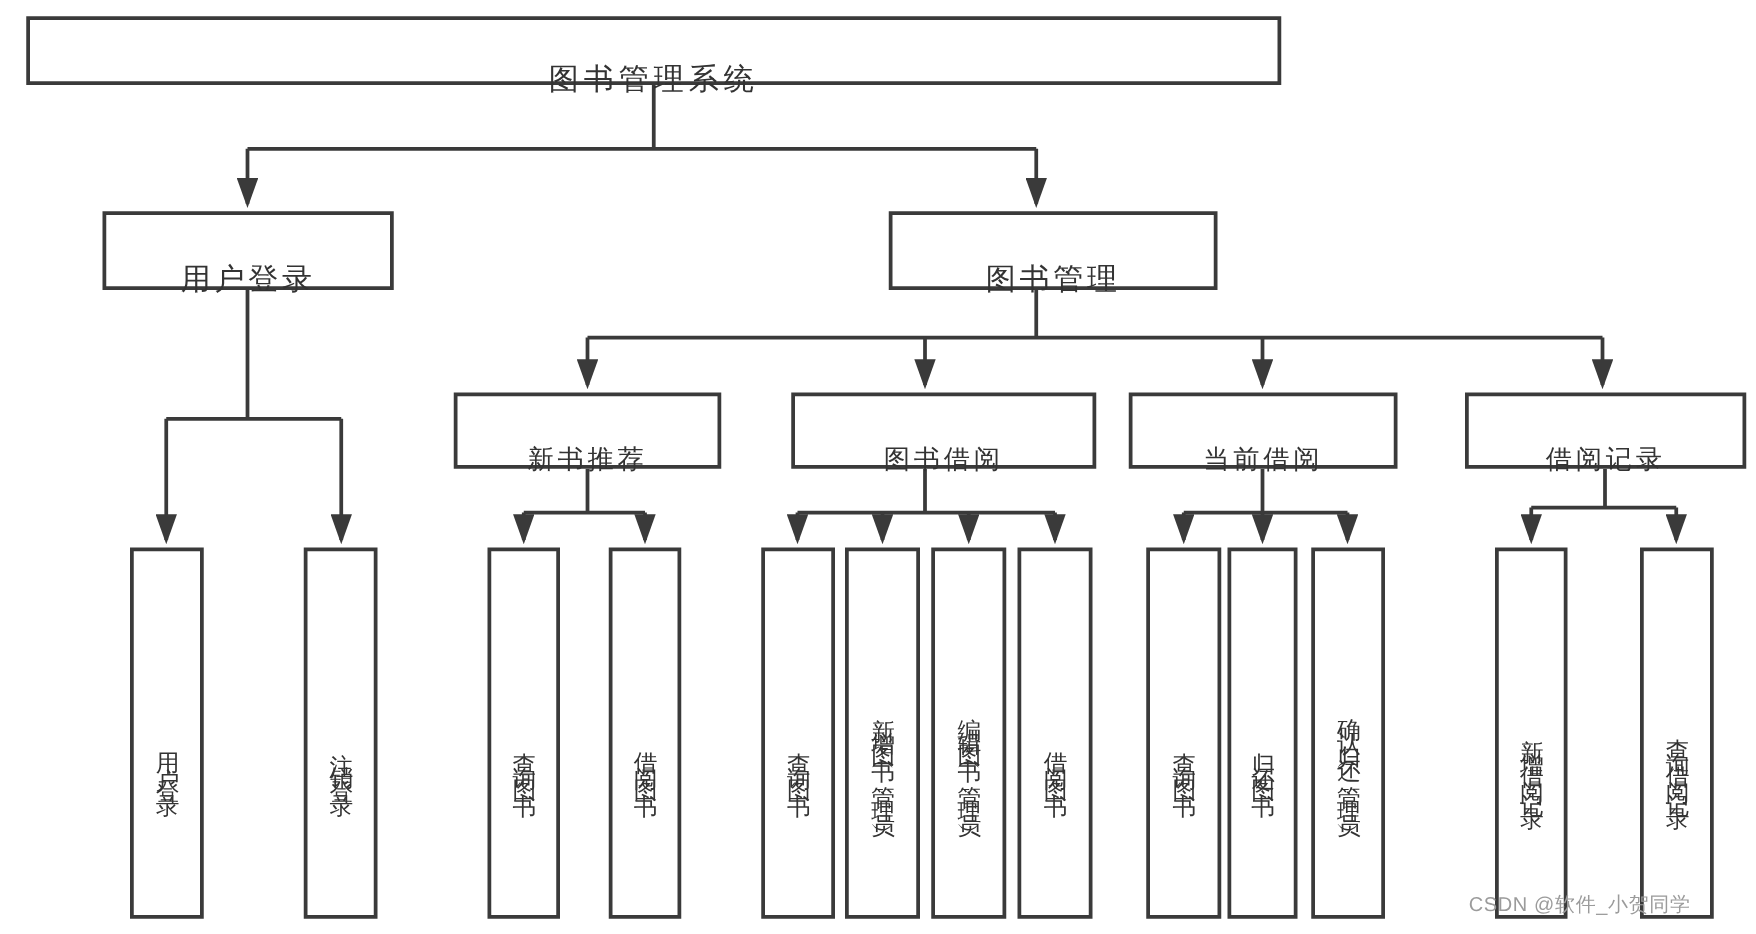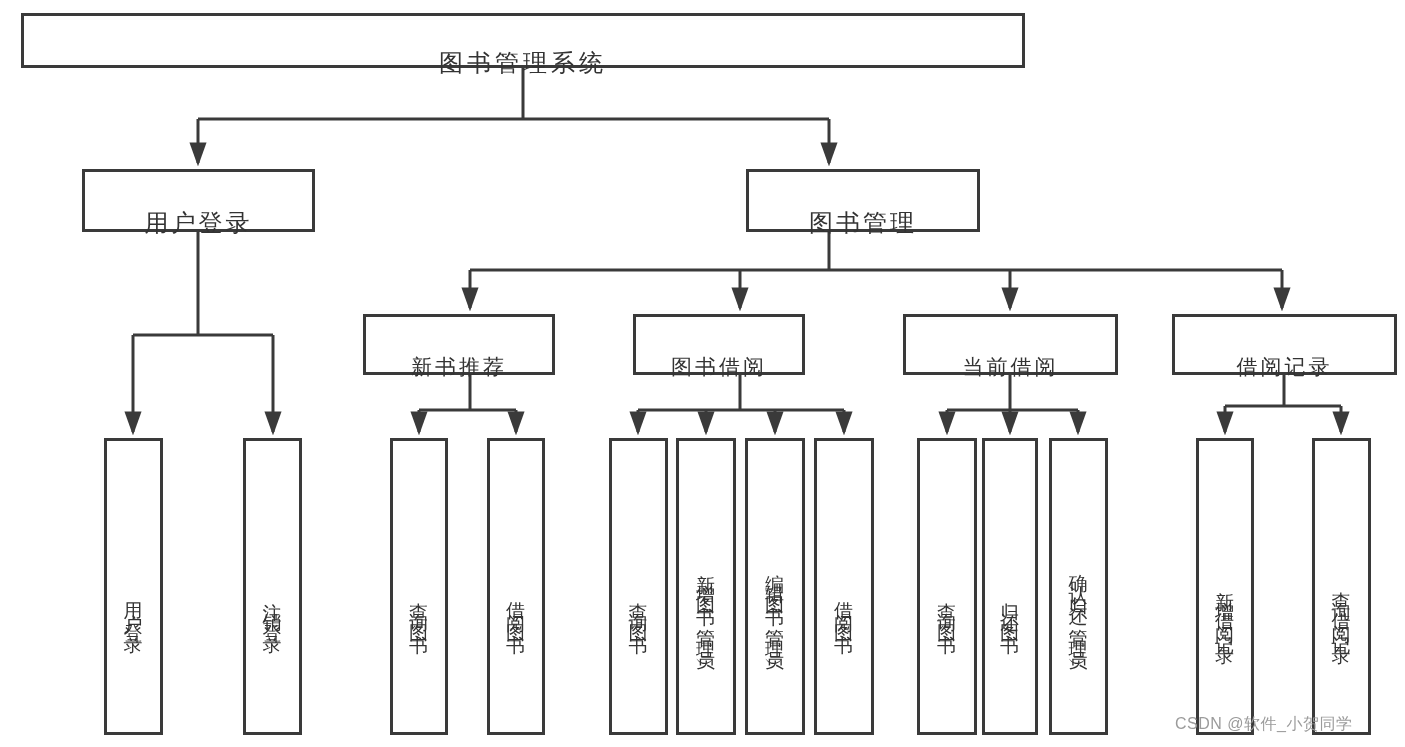--- a/index.html
+++ b/index.html
@@ -85,28 +85,28 @@
     <line x1="1341" y1="406" x2="1341" y2="432" marker-end="url(#arw)"></line>
   </svg>
 
   <div class="box l1" style="left:21px;top:13px;width:1004px;height:55px">
     <span class="lbl">图书管理系统</span>
   </div>
 
   <div class="box l2" style="left:82px;top:169px;width:233px;height:63px">
     <span class="lbl">用户登录</span>
   </div>
-  <div class="box l2" style="left:746px;top:169px;width:234px;height:63px">
+  <div class="box l2" style="left:711px;top:169px;width:263px;height:63px">
     <span class="lbl">图书管理</span>
   </div>
 
-  <div class="box l3" style="left:363px;top:314px;width:192px;height:61px">
+  <div class="box l3" style="left:363px;top:314px;width:214px;height:61px">
     <span class="lbl">新书推荐</span>
   </div>
-  <div class="box l3" style="left:633px;top:314px;width:172px;height:61px">
+  <div class="box l3" style="left:633px;top:314px;width:244px;height:61px">
     <span class="lbl">图书借阅</span>
   </div>
   <div class="box l3" style="left:1172px;top:314px;width:225px;height:61px">
     <span class="lbl">借阅记录</span>
   </div>
   <div class="box l3" style="left:903px;top:314px;width:215px;height:61px">
     <span class="lbl">当前借阅</span>
   </div>
 
   <div class="box vbox" style="left:104px;top:438px;width:59px;height:297px">

